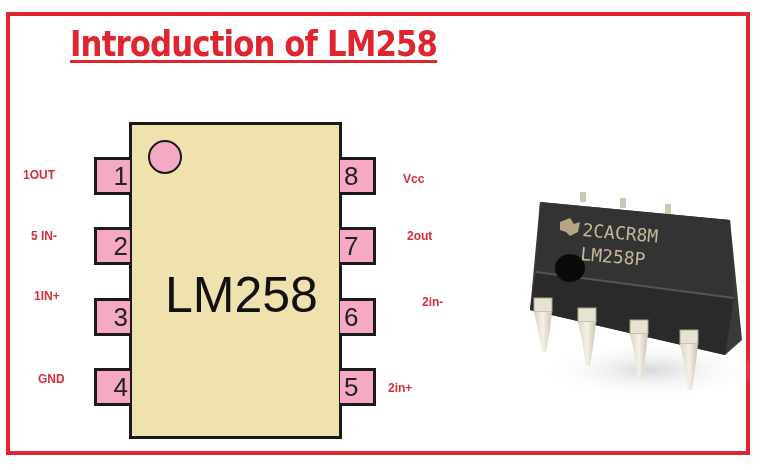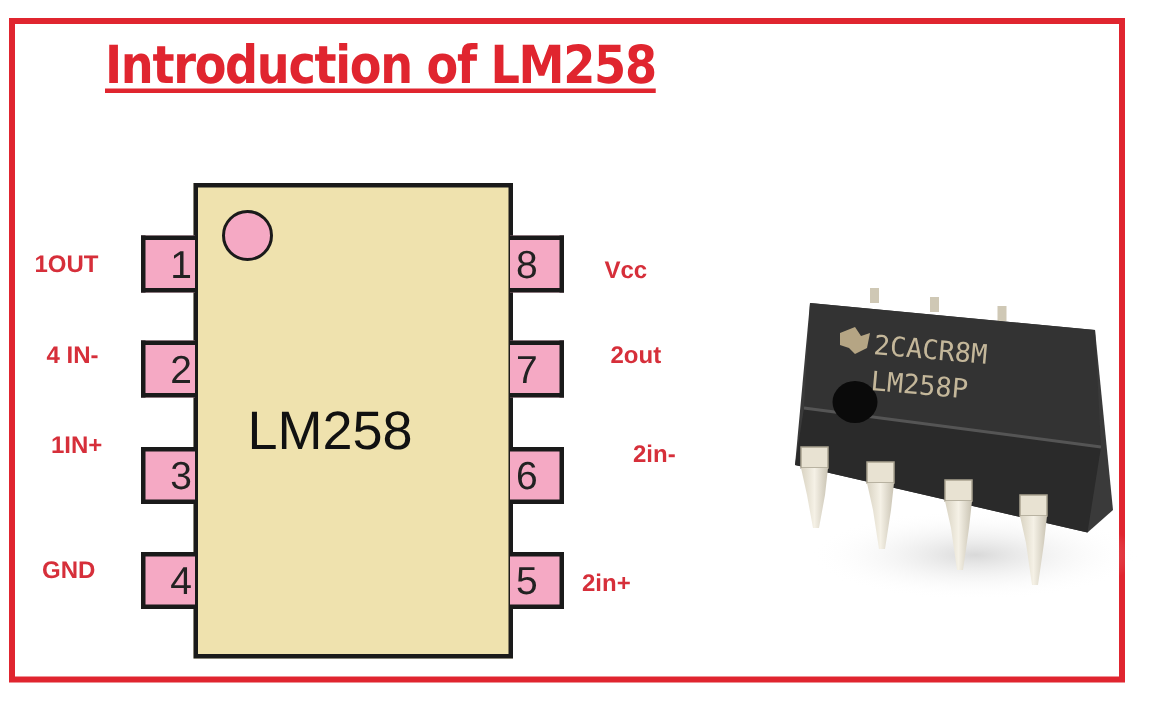--- a/index.html
+++ b/index.html
@@ -2,26 +2,26 @@
 <html><head>
   <meta charset="utf-8">
   <style>
     html, body { margin: 0; padding: 0; background: #ffffff; }
     body { width: 768px; height: 470px; position: relative; overflow: hidden; font-family: "Liberation Sans", sans-serif; }
     .frame { position: absolute; left: 6px; top: 12px; width: 744px; height: 443px; border: 4px solid #e0252f; box-sizing: border-box; }
     .title { position: absolute; left: 70px; top: 24px; font-family: "DejaVu Sans", sans-serif; font-weight: bold; font-size: 35px; color: #e0252f; text-decoration: underline; text-decoration-thickness: 3px; text-underline-offset: 4px; letter-spacing: -1px; white-space: nowrap; transform: scaleX(0.88); transform-origin: left top; }
 
     .chip-body { position: absolute; left: 129px; top: 122px; width: 213px; height: 317px; background: #efe2ae; border: 3px solid #1a1a1a; box-sizing: border-box; }
     .pin1-dot { position: absolute; left: 148px; top: 140px; width: 34px; height: 34px; border-radius: 50%; background: #f5a9c4; border: 2.5px solid #1a1a1a; box-sizing: border-box; }
-    .chip-label { position: absolute; left: 165px; top: 266px; font-size: 36px; color: #111; letter-spacing: 0px; }
+    .chip-label { position: absolute; left: 165px; top: 266px; font-size: 50px; color: #111; letter-spacing: 0px; }
 
     .pin { position: absolute; width: 36px; height: 38px; background: #f5a9c4; border: 3px solid #1a1a1a; box-sizing: border-box; font-size: 26px; color: #222; line-height: 32px; }
     .pin.left { left: 94px; border-right: none; text-align: right; padding-right: 2px; }
     .pin.right { left: 340px; border-left: none; text-align: left; padding-left: 4px; }
-    .pin-label { position: absolute; font-size: 16px; font-weight: bold; color: #d62f3a; white-space: nowrap; }
+    .pin-label { position: absolute; font-size: 12px; font-weight: bold; color: #d62f3a; white-space: nowrap; }
 
     .photo { position: absolute; left: 520px; top: 180px; width: 240px; height: 240px; }
   </style>
 </head>
 <body>
 
 <div class="frame"></div>
 
 <div class="title">Introduction of LM258</div>
 
@@ -33,23 +33,23 @@
 <div class="pin left" style="top:227px">2</div>
 <div class="pin left" style="top:298px">3</div>
 <div class="pin left" style="top:368px">4</div>
 
 <div class="pin right" style="top:157px">8</div>
 <div class="pin right" style="top:227px">7</div>
 <div class="pin right" style="top:298px">6</div>
 <div class="pin right" style="top:368px">5</div>
 
 <div class="pin-label" style="left:23px; top:168px">1OUT</div>
-<div class="pin-label" style="left:31px; top:229px">4 IN-</div>
+<div class="pin-label" style="left:31px; top:229px">5 IN-</div>
 <div class="pin-label" style="left:34px; top:289px">1IN+</div>
-<div class="pin-label" style="left:28px; top:372px">GND</div>
+<div class="pin-label" style="left:38px; top:372px">GND</div>
 
 <div class="pin-label" style="left:403px; top:172px">Vcc</div>
 <div class="pin-label" style="left:407px; top:229px">2out</div>
 <div class="pin-label" style="left:422px; top:295px">2in-</div>
 <div class="pin-label" style="left:388px; top:381px">2in+</div>
 
 <svg class="photo" viewBox="0 0 240 240" xmlns="http://www.w3.org/2000/svg">
   <defs>
     <linearGradient id="legGrad" x1="0" y1="0" x2="1" y2="0">
       <stop offset="0" stop-color="#d9d3c2"></stop>

